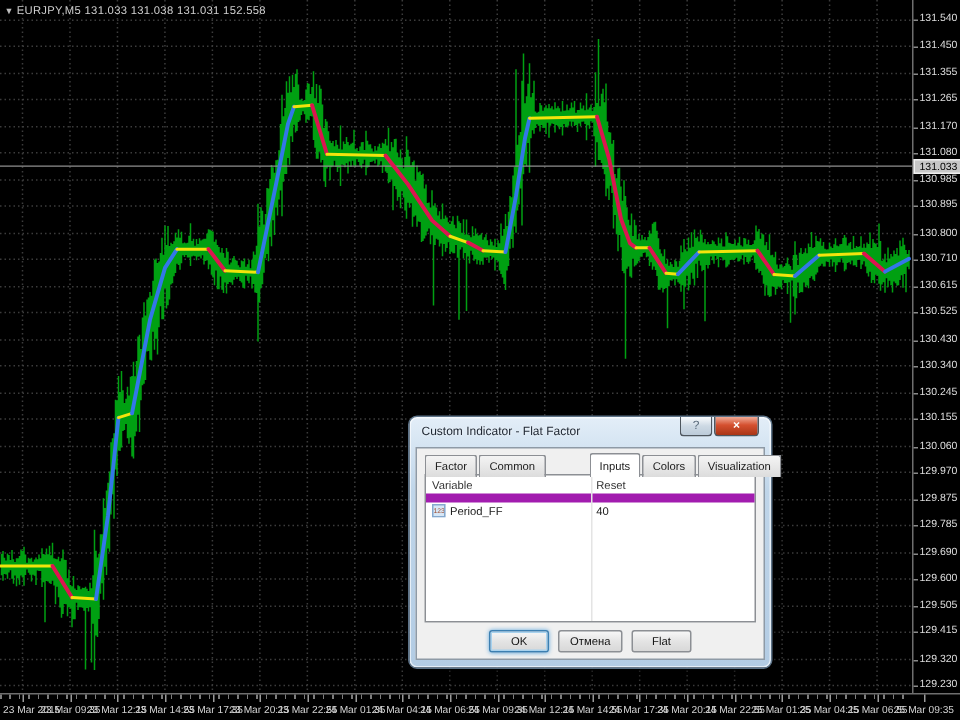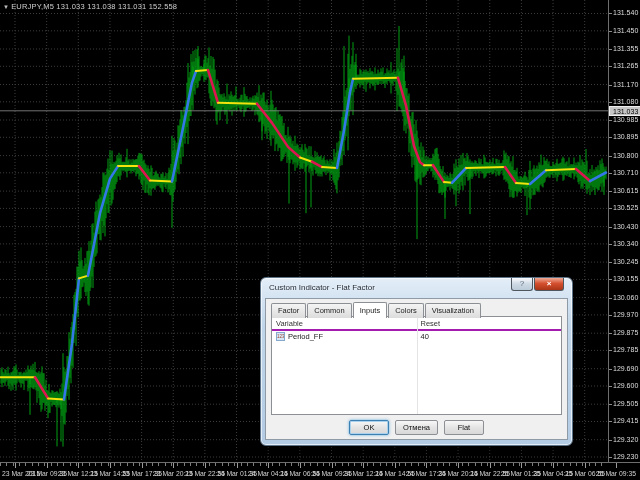--- a/index.html
+++ b/index.html
@@ -30,21 +30,21 @@
     border-top:1px solid #6e6e6e;z-index:2;
   }
   .tick-strip{
     position:absolute;left:0;top:0;width:608px;height:3px;
     background:repeating-linear-gradient(90deg,#7d7d7d 0,#7d7d7d 1px,transparent 1px,transparent 6.33px);
   }
   .ttick{position:absolute;top:0;width:1px;height:5px;background:#9a9a9a;}
   .tlabel{position:absolute;top:7px;font-size:6.8px;color:#d2d2d2;white-space:nowrap;}
   
   .dialog{
-    position:absolute;left:260px;top:277px;width:313px;height:169px;z-index:10;
+    position:absolute;left:272px;top:277px;width:243px;height:169px;z-index:10;
     border:1px solid #5c7287;border-radius:6px;
     background:linear-gradient(#e3eef8,#bfd5e9 30%,#b3cce4);
     box-shadow:2px 3px 10px rgba(0,0,0,0.65), inset 0 0 0 1px rgba(255,255,255,0.65);
     box-sizing:border-box;
   }
   .titlebar{position:relative;height:20px;}
   .dialog-title{
     position:absolute;left:8px;top:5px;font-size:8px;color:#1c2430;
     text-shadow:0 0 2px rgba(255,255,255,0.9);white-space:nowrap;
   }
@@ -61,27 +61,27 @@
     background:#f0f0f0;border:1px solid #8e9aa6;box-sizing:border-box;
     padding:3px 5px 0 5px;
   }
   .tabs{display:flex;position:relative;z-index:2;height:14px;margin-top:1px;}
   .tab{
     font-size:7.5px;color:#1c1c1c;padding:2px 6px 0 6px;height:12px;
     background:linear-gradient(#f4f4f4,#dcdcdc);
     border:1px solid #8c8f94;border-bottom:none;border-radius:2px 2px 0 0;
     margin-right:1px;box-sizing:content-box;
   }
-  .tab.active{background:#fff;margin-top:-1px;padding-top:3px;}
+  .tab.active{background:#fff;margin-top:-1px;padding-top:3px;margin-left:28px;}
   .tab-page{
     position:relative;margin-top:-1px;height:99px;background:#fff;
     border:1px solid #8c8f94;padding:0;box-sizing:border-box;
   }
   .param-table{position:relative;width:100%;height:100%;font-size:7.5px;color:#1a1a1a;}
-  .pt-header{display:flex;height:12px;align-items:center;border-bottom:2px solid #a21caf;color:#333;}
+  .pt-header{display:flex;height:12px;align-items:center;border-bottom:6px solid #a21caf;color:#333;}
   .pt-col{width:50%;padding-left:4px;box-sizing:border-box;display:flex;align-items:center;gap:3px;white-space:nowrap;overflow:hidden;}
   .pt-row{display:flex;height:11px;align-items:center;}
   .pt-row.selected{background:#e2e9f1;}
   .pt-divider{position:absolute;left:50%;top:0;bottom:0;width:1px;background:#e4e4e4;}
   .param-icon{
     display:inline-block;width:9px;height:9px;flex:0 0 9px;
     background:#d7e7f6;border:1px solid #85a8cd;box-sizing:border-box;
     font-size:4.5px;line-height:7px;text-align:center;color:#9c4a30;overflow:hidden;
   }
   .btn-row{display:flex;justify-content:center;gap:6px;margin-top:5px;}

